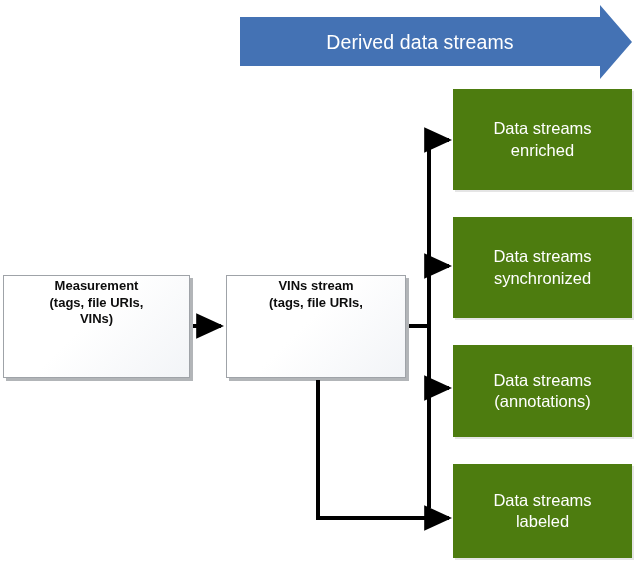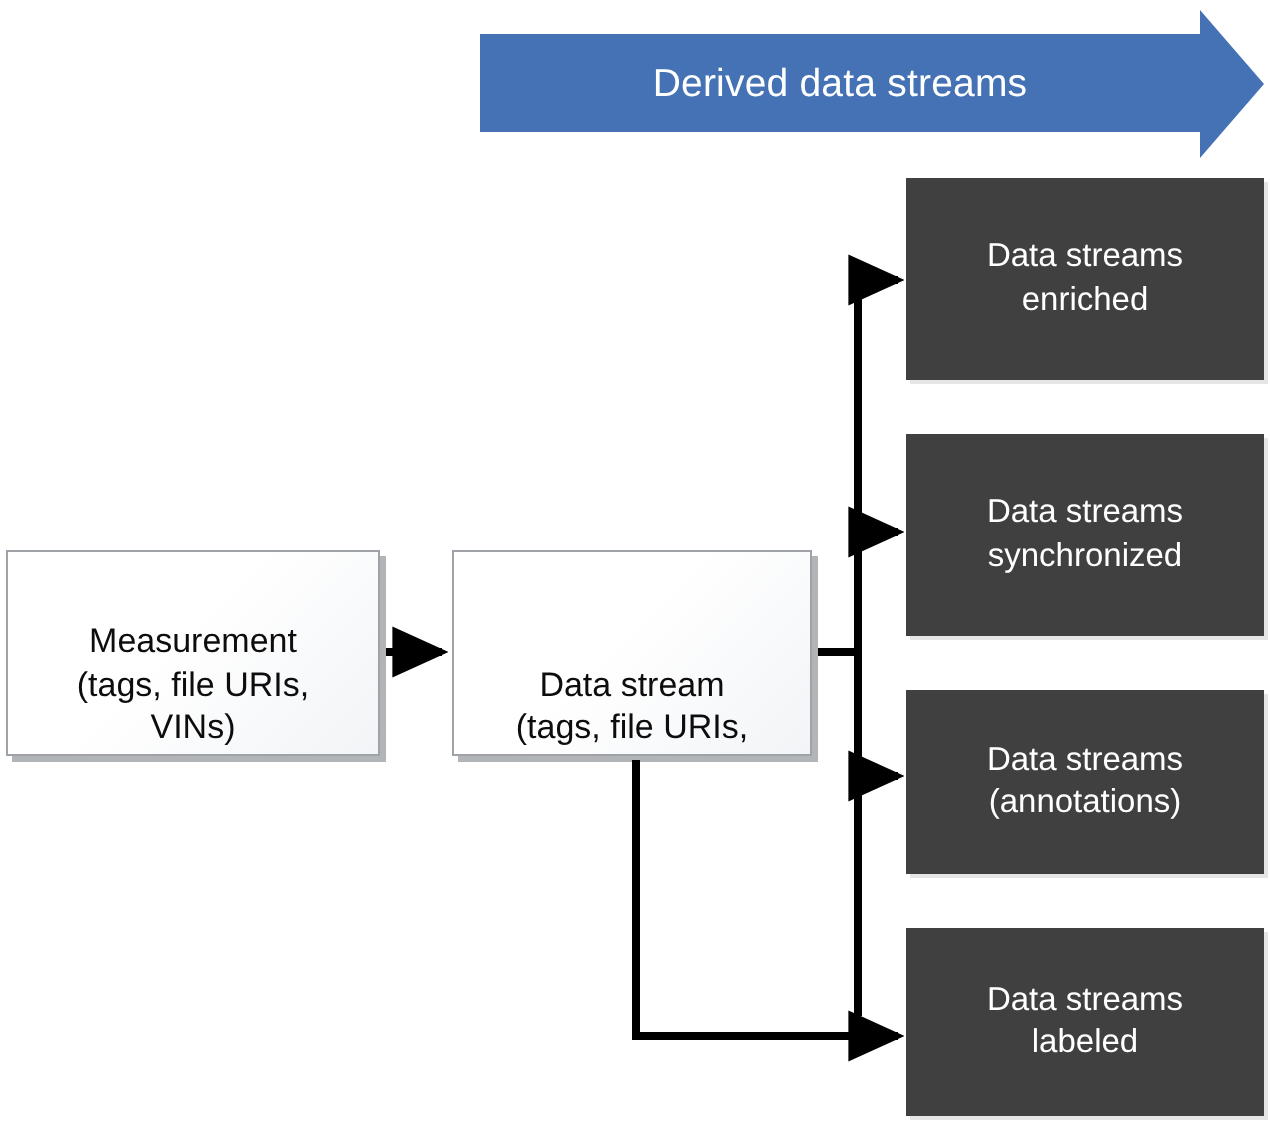--- a/index.html
+++ b/index.html
@@ -50,27 +50,28 @@
   }
 
   
   .pbox {
     position: absolute;
     box-sizing: border-box;
     border: 1px solid #9fa3a8;
     background: linear-gradient(135deg, #ffffff 0%, #ffffff 45%, #f2f4f7 100%);
     box-shadow: 3px 3px 0 0 rgba(165,168,172,0.85);
     display: flex;
-    align-items: flex-end;
+    align-items: flex-start;
     justify-content: center;
     text-align: center;
     color: #0d0d0d;
-    font-size: 17px;
+    font-size: 13px;
     line-height: 1.27;
     padding: 2px 6px;
+    font-weight: bold;
   }
   .pbox .lines { width: 100%; }
   .pbox .lines div { white-space: nowrap; }
 
   #box-measurement {
     left: 3px;
     top: 275px;
     width: 187px;
     height: 103px;
   }
@@ -78,21 +79,21 @@
     left: 226px;
     top: 275px;
     width: 180px;
     height: 103px;
   }
 
   
   .gbox {
     position: absolute;
     box-sizing: border-box;
-    background: #404040;
+    background: #4d7c0f;
     box-shadow: 2px 2px 0 0 rgba(0,0,0,0.10);
     display: flex;
     align-items: center;
     justify-content: center;
     text-align: center;
     color: #ffffff;
     font-size: 16.5px;
     line-height: 1.3;
     left: 453px;
     width: 179px;
@@ -129,21 +130,21 @@
   <div class="pbox" id="box-measurement">
     <div class="lines">
       <div>Measurement</div>
       <div>(tags, file URIs,</div>
       <div>VINs)</div>
     </div>
   </div>
 
   <div class="pbox" id="box-datastream">
     <div class="lines">
-      <div>Data stream</div>
+      <div>VINs stream</div>
       <div>(tags, file URIs,</div>
     </div>
   </div>
 
   <div class="gbox" id="gbox-extracted">
     <div class="lines">
       <div>Data streams</div>
       <div>enriched</div>
     </div>
   </div>

